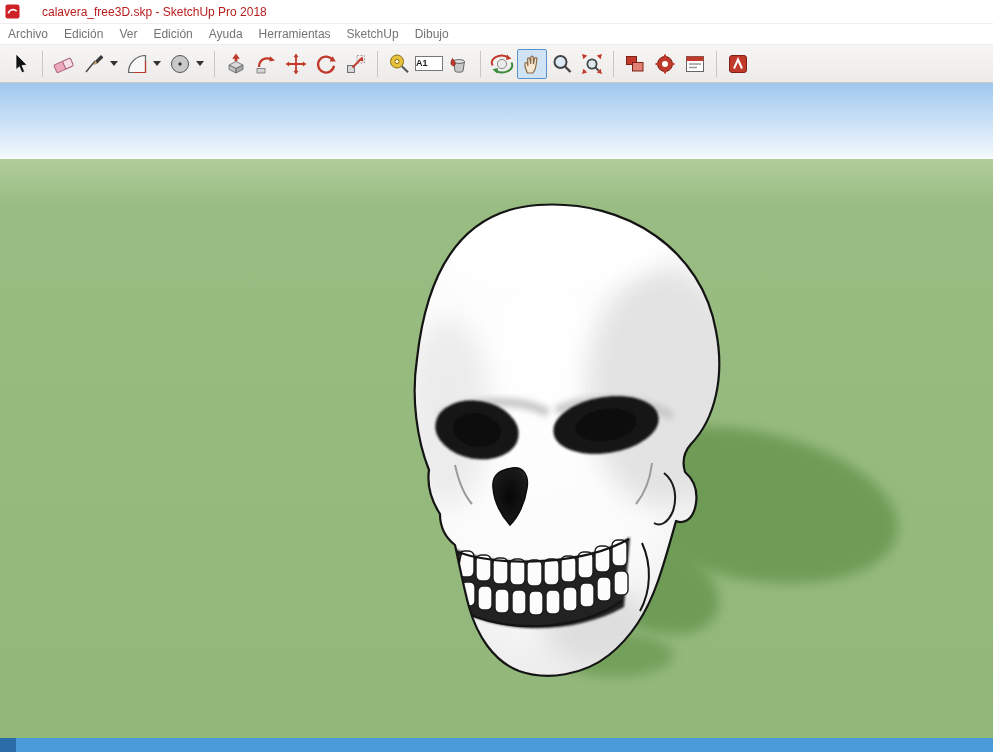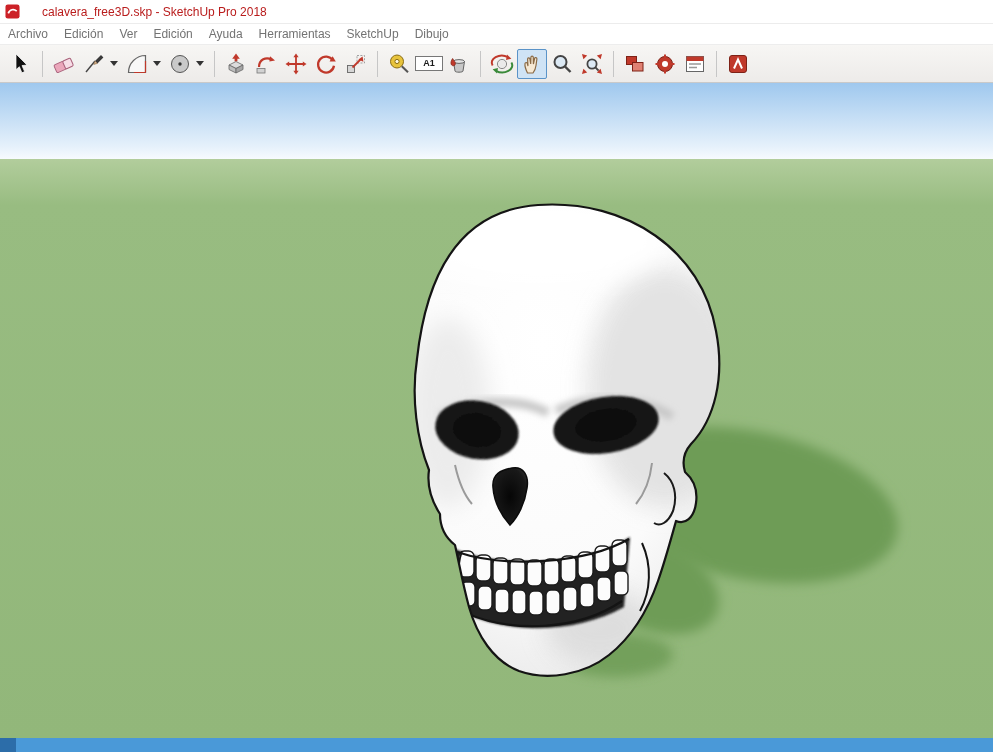--- a/index.html
+++ b/index.html
@@ -24,21 +24,21 @@
     padding-left:6px; flex:0 0 auto; }
   .tool { width:30px; height:30px; display:flex; align-items:center; justify-content:center;
     border:1px solid transparent; border-radius:2px; background:transparent; }
   .tool.active { background:#cfe3f5; border-color:#5a93c8; }
   .tool svg { width:24px; height:24px; display:block; }
   .caret { width:0; height:0; border-left:4px solid transparent; border-right:4px solid transparent;
     border-top:5px solid #333; margin:0 4px 0 1px; align-self:center; }
   .sep { width:1px; height:26px; background:#c6c6c6; margin:0 6px; flex:0 0 auto; }
   .text-icon { width:32px; height:15px; border:1px solid #777; background:#fff;
     font-size:9px; font-weight:bold; color:#1a1a1a; display:flex; align-items:center;
-    justify-content:center; line-height:1; }
+    line-height:1; }
 
   
   .viewport { flex:1 1 auto; position:relative; overflow:hidden; }
   .viewport svg { display:block; width:993px; height:655px; }
 
   
   .bottombar { height:14px; background:#4a99d8; display:flex; flex:0 0 auto; }
   .bottombar .corner { width:16px; height:14px; background:#2c6da9; }
 </style>
 </head>

